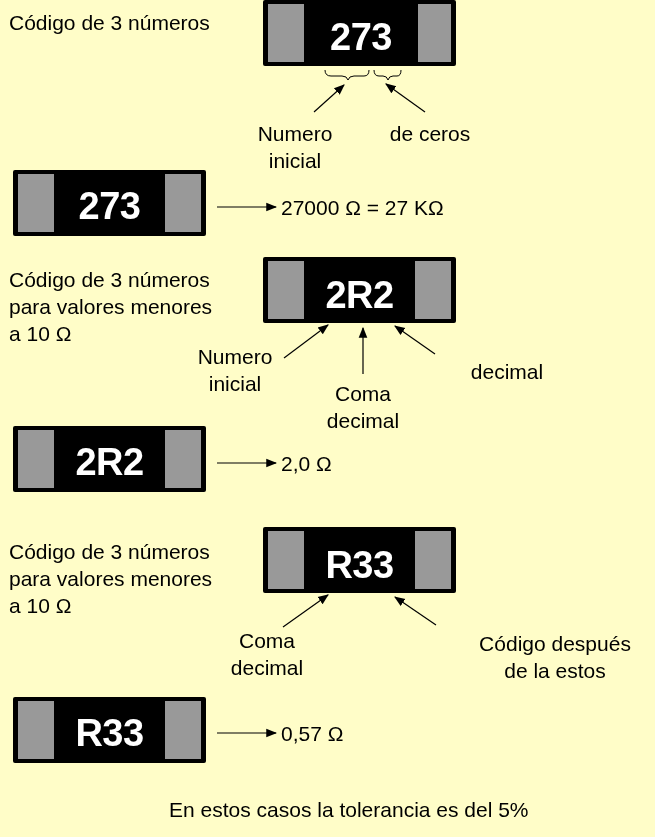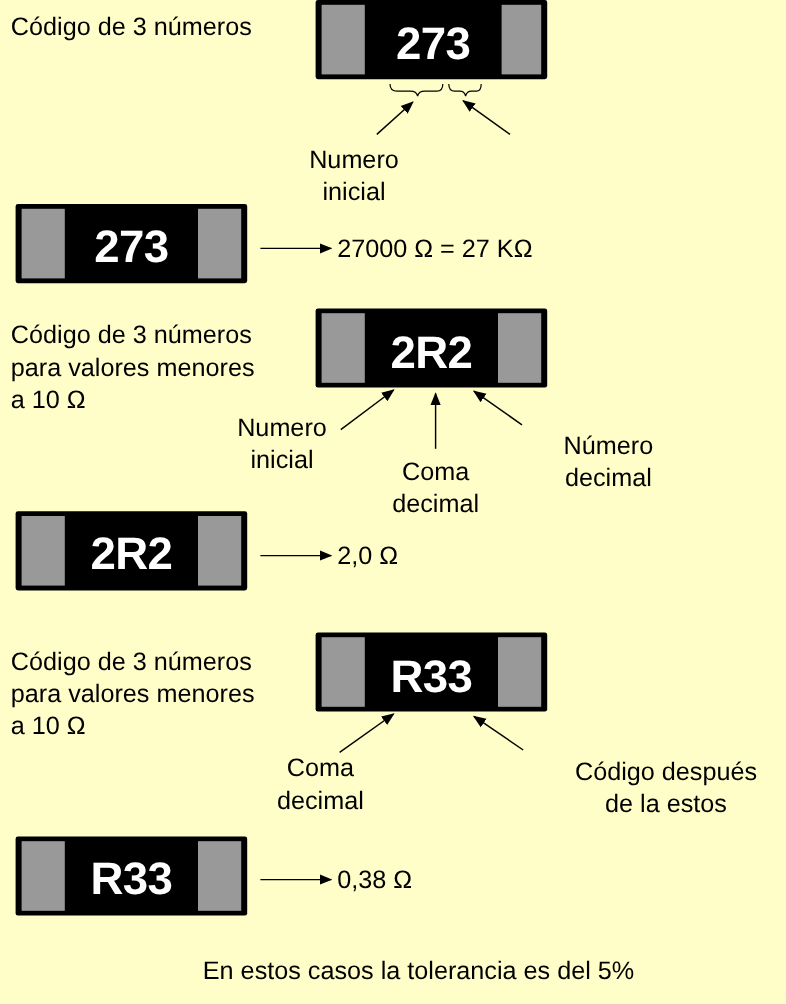--- a/index.html
+++ b/index.html
@@ -36,20 +36,21 @@
   <div class="cap" style="left:5px; width:36px;"></div>
   <div class="cap" style="right:5px; width:33px;"></div>
   <div class="chip-code" style="left:41px; right:38px; padding-top:8px;">273</div>
 </div>
 
 <div class="abs txt center" style="left:240px; top:120px; width:110px;">
   <div>Numero</div>
   <div>inicial</div>
 </div>
 <div class="abs txt center" style="left:375px; top:120px; width:110px;">
+  <div>de ceros</div>
 </div>
 
 <div class="chip" style="left:13px; top:170px; width:193px; height:66px;">
   <div class="cap" style="left:5px; width:36px;"></div>
   <div class="cap" style="right:5px; width:36px;"></div>
   <div class="chip-code" style="left:41px; right:41px; padding-top:6px;">273</div>
 </div>
 <div class="abs txt" style="left:281px; top:194px;">27000 Ω = 27 KΩ</div>
 
 <div class="abs txt" style="left:9px; top:266px;">
@@ -66,21 +67,20 @@
 
 <div class="abs txt center" style="left:180px; top:343px; width:110px;">
   <div>Numero</div>
   <div>inicial</div>
 </div>
 <div class="abs txt center" style="left:308px; top:380px; width:110px;">
   <div>Coma</div>
   <div>decimal</div>
 </div>
 <div class="abs txt center" style="left:452px; top:358px; width:110px;">
-  <div>Número</div>
   <div>decimal</div>
 </div>
 
 <div class="chip" style="left:13px; top:426px; width:193px; height:66px;">
   <div class="cap" style="left:5px; width:36px;"></div>
   <div class="cap" style="right:5px; width:36px;"></div>
   <div class="chip-code" style="left:41px; right:41px; padding-top:6px;">2R2</div>
 </div>
 <div class="abs txt" style="left:281px; top:450px;">2,0 Ω</div>
 
@@ -103,21 +103,21 @@
 <div class="abs txt center" style="left:455px; top:630px; width:200px;">
   <div>Código después</div>
   <div>de la estos</div>
 </div>
 
 <div class="chip" style="left:13px; top:697px; width:193px; height:66px;">
   <div class="cap" style="left:5px; width:36px;"></div>
   <div class="cap" style="right:5px; width:36px;"></div>
   <div class="chip-code" style="left:41px; right:41px; padding-top:6px;">R33</div>
 </div>
-<div class="abs txt" style="left:281px; top:720px;">0,38 Ω</div>
+<div class="abs txt" style="left:281px; top:720px;">0,57 Ω</div>
 
 <div class="abs txt" style="left:169px; top:796px;">En estos casos la tolerancia es del 5%</div>
 
 <svg class="overlay" width="655" height="837" viewBox="0 0 655 837">
   <defs>
     <marker id="ah" viewBox="0 0 10 10" refX="9" refY="5" markerWidth="9" markerHeight="9" orient="auto-start-reverse">
       <path d="M0,1 L10,5 L0,9 z" fill="#000"></path>
     </marker>
   </defs>
 

